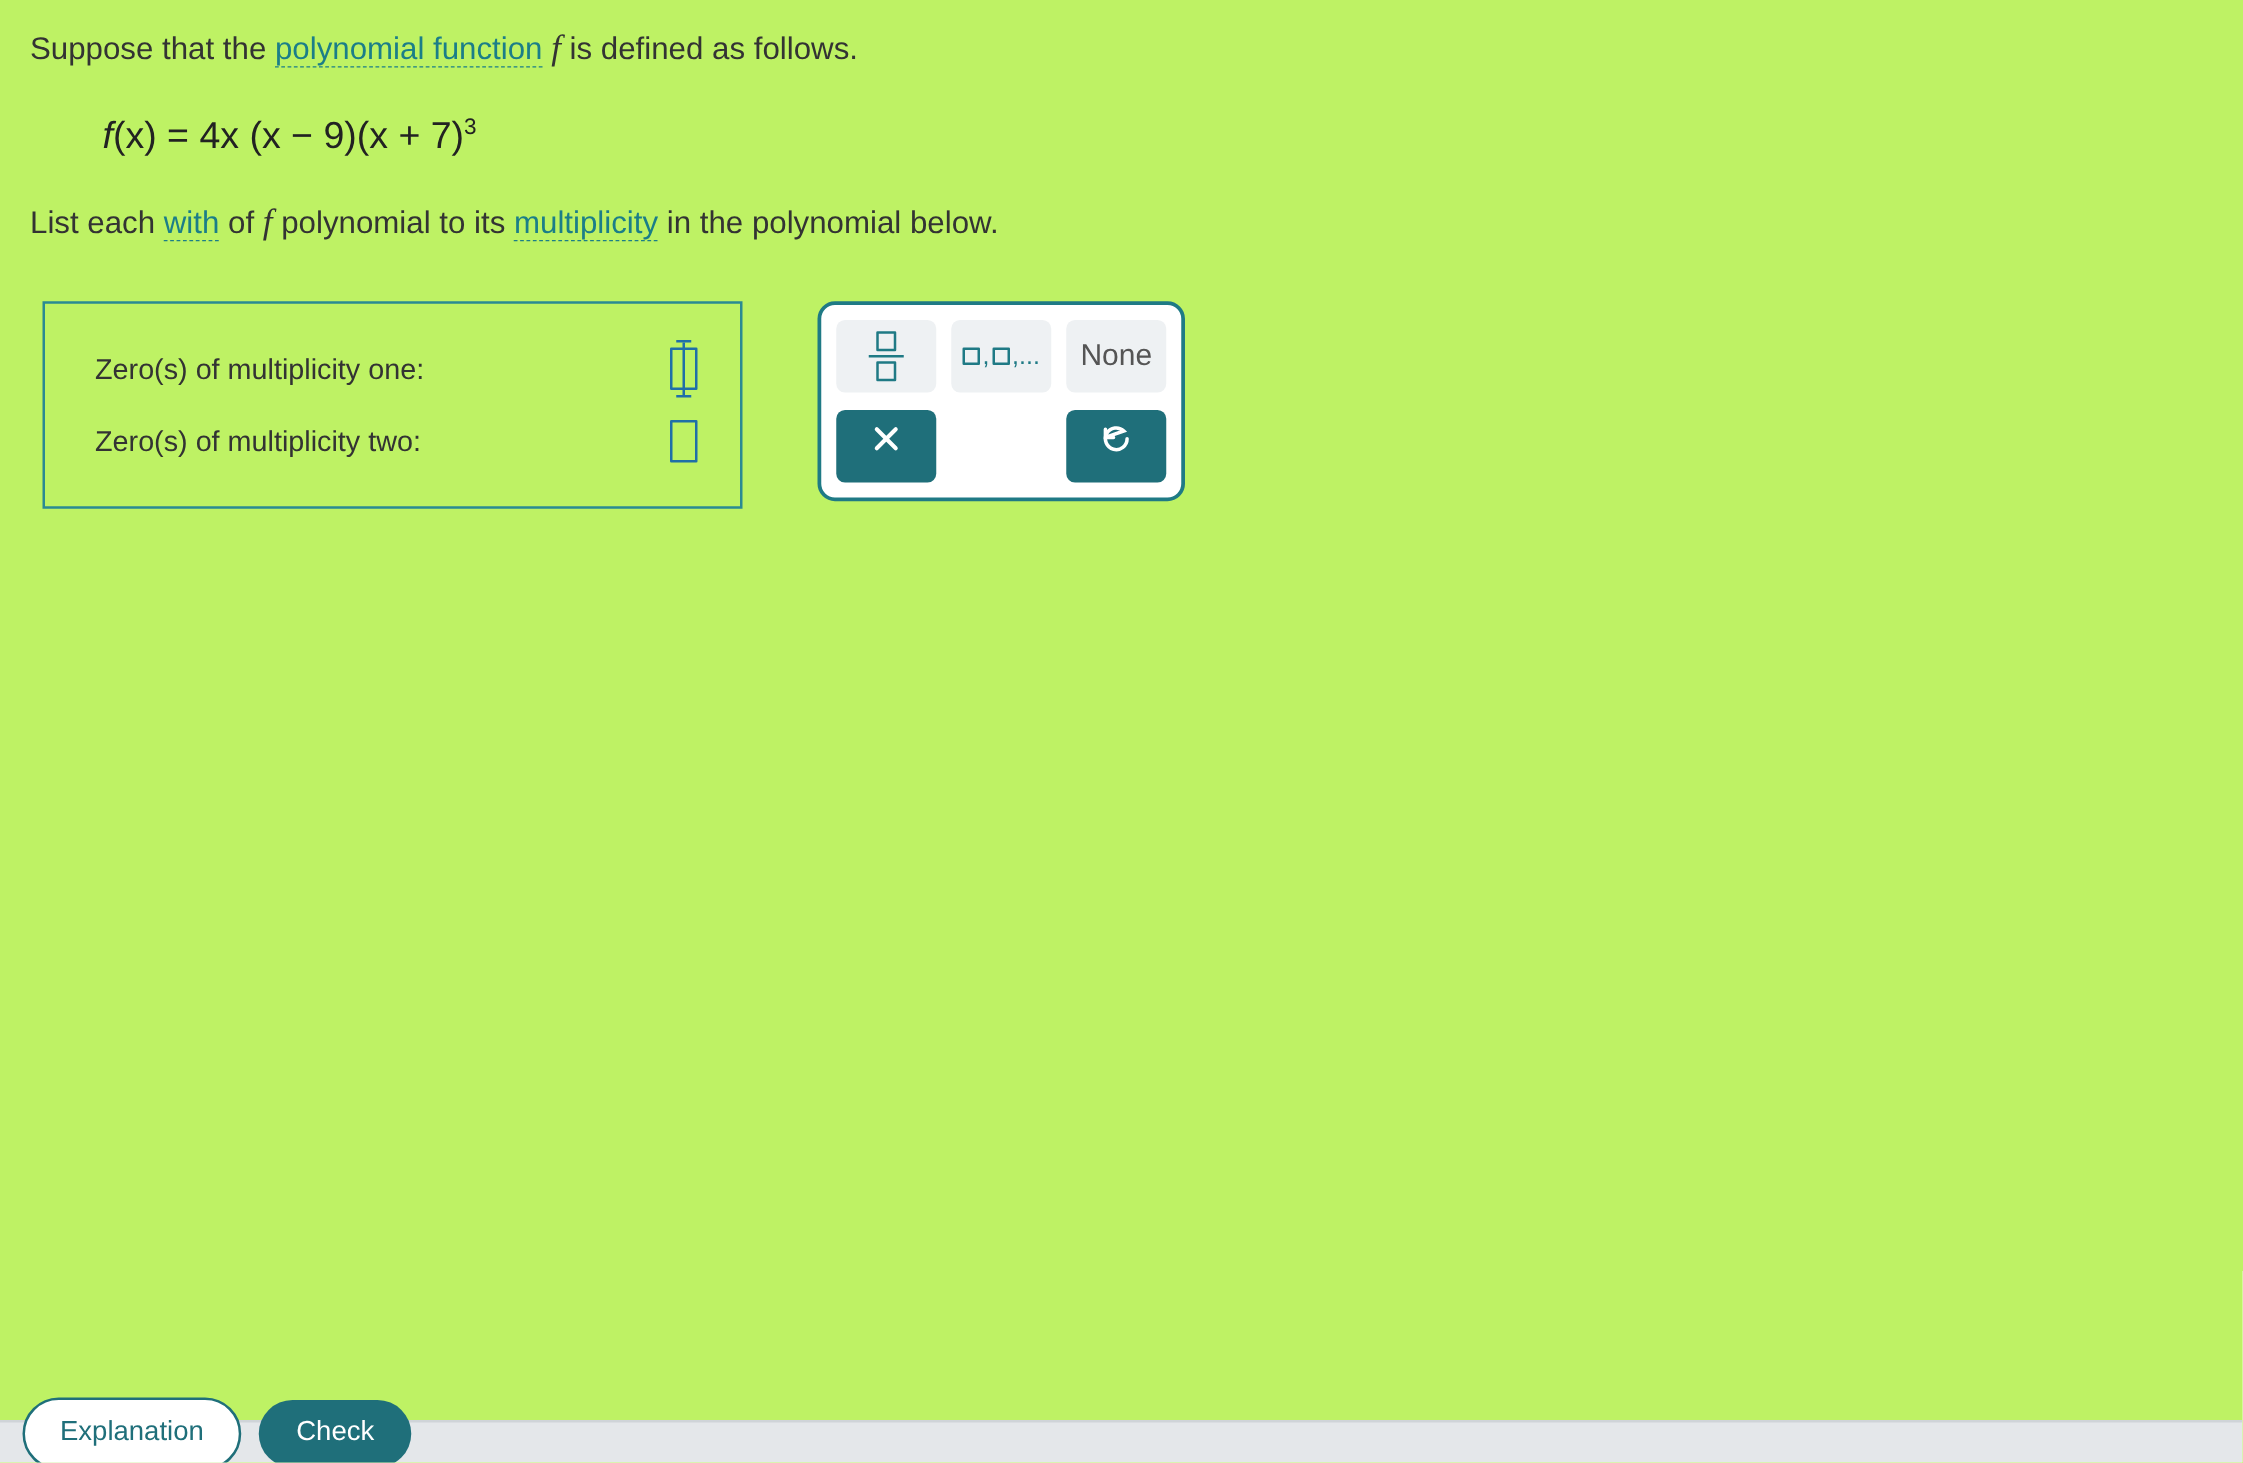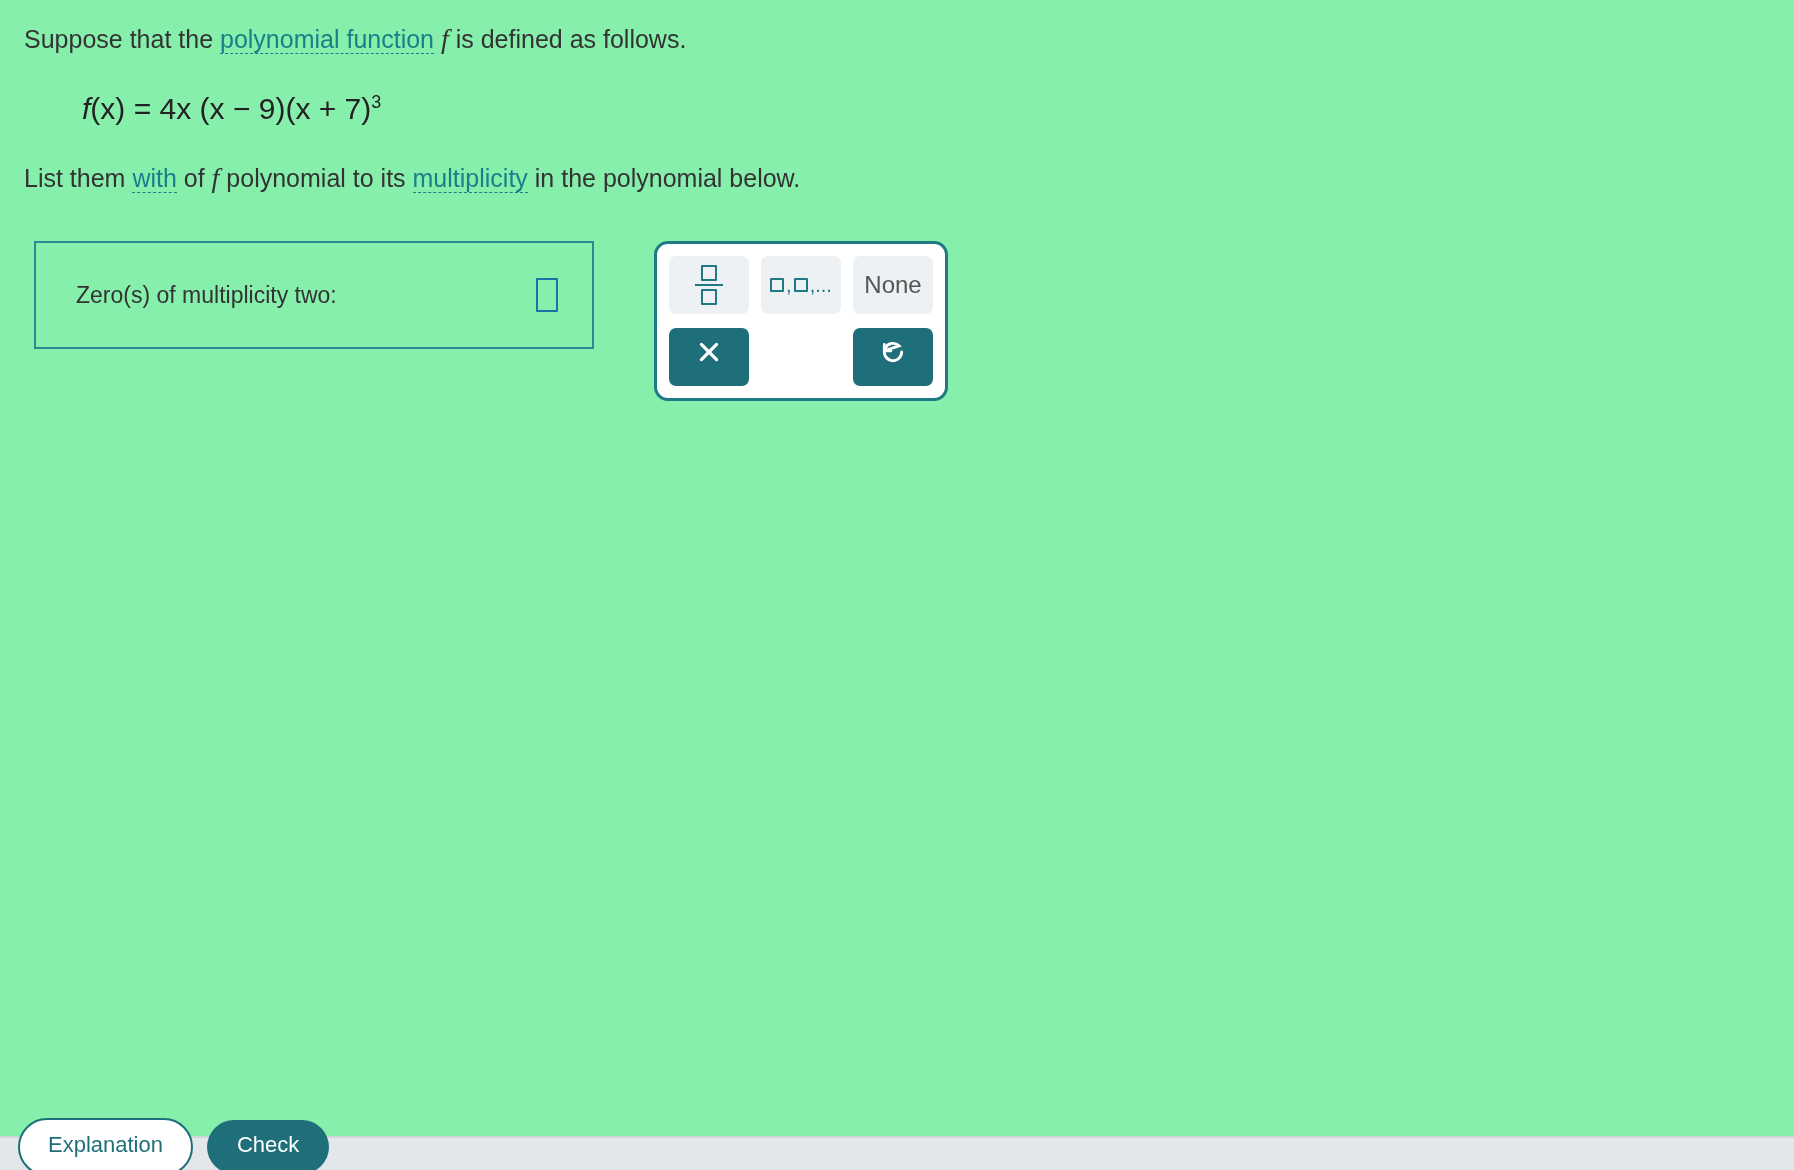--- a/index.html
+++ b/index.html
@@ -7,21 +7,21 @@
     margin: 0;
     padding: 0;
     font-family: Verdana, Geneva, sans-serif;
     background: #ffffff;
     color: #333;
   }
   .page {
     width: 1794px;
     height: 1170px;
     position: relative;
-    background: #86efac;
+    background: #bef264;
   }
   .content {
     padding: 18px 24px 0 24px;
     font-size: 25px;
     line-height: 1.5;
     color: #333;
   }
   .problem-text {
     margin-bottom: 16px;
   }
@@ -214,33 +214,41 @@
       <span> </span>
       <span class="italic-f">f</span>
       <span> is defined as follows.</span>
     </div>
 
     <div class="equation-block">
       <span>f</span><span class="up">(x)</span><span class="up"> = </span><span class="up">4x (x − 9)(x + 7)</span><sup>3</sup>
     </div>
 
     <div class="problem-text instr2">
-      <span>List them </span>
+      <span>List each </span>
       <span class="link-term">with</span>
       <span> of </span>
       <span class="italic-f">f</span>
       <span> polynomial to its </span>
       <span class="link-term">multiplicity</span>
       <span> in the polynomial below.</span>
     </div>
 
 
     <div class="work-area">
 
       <div class="answer-box">
+        <div class="answer-row">
+          <span>Zero(s) of multiplicity one:</span>
+          <span class="input-slot active">
+            <span class="cursor-cap-t"></span>
+            <span class="cursor-bar"></span>
+            <span class="cursor-cap-b"></span>
+          </span>
+        </div>
         <div class="answer-row">
           <span>Zero(s) of multiplicity two:</span>
           <span class="input-slot"></span>
         </div>
       </div>
 
       <div class="tool-panel">
         <div class="tool-row">
           <div class="tool-btn tool-light">
             <span class="frac-icon">

